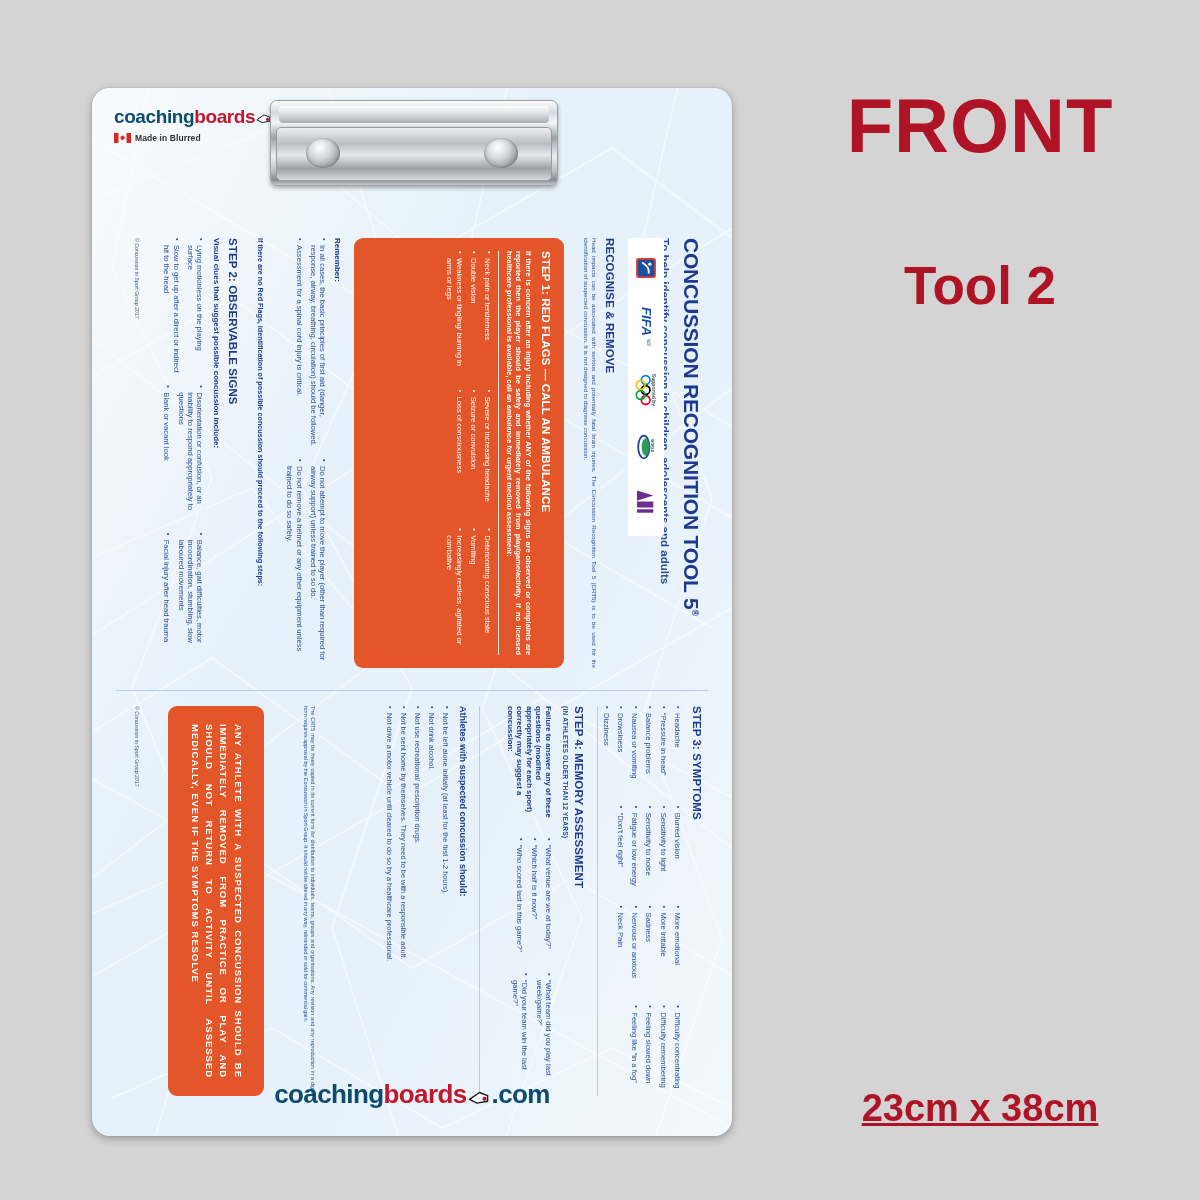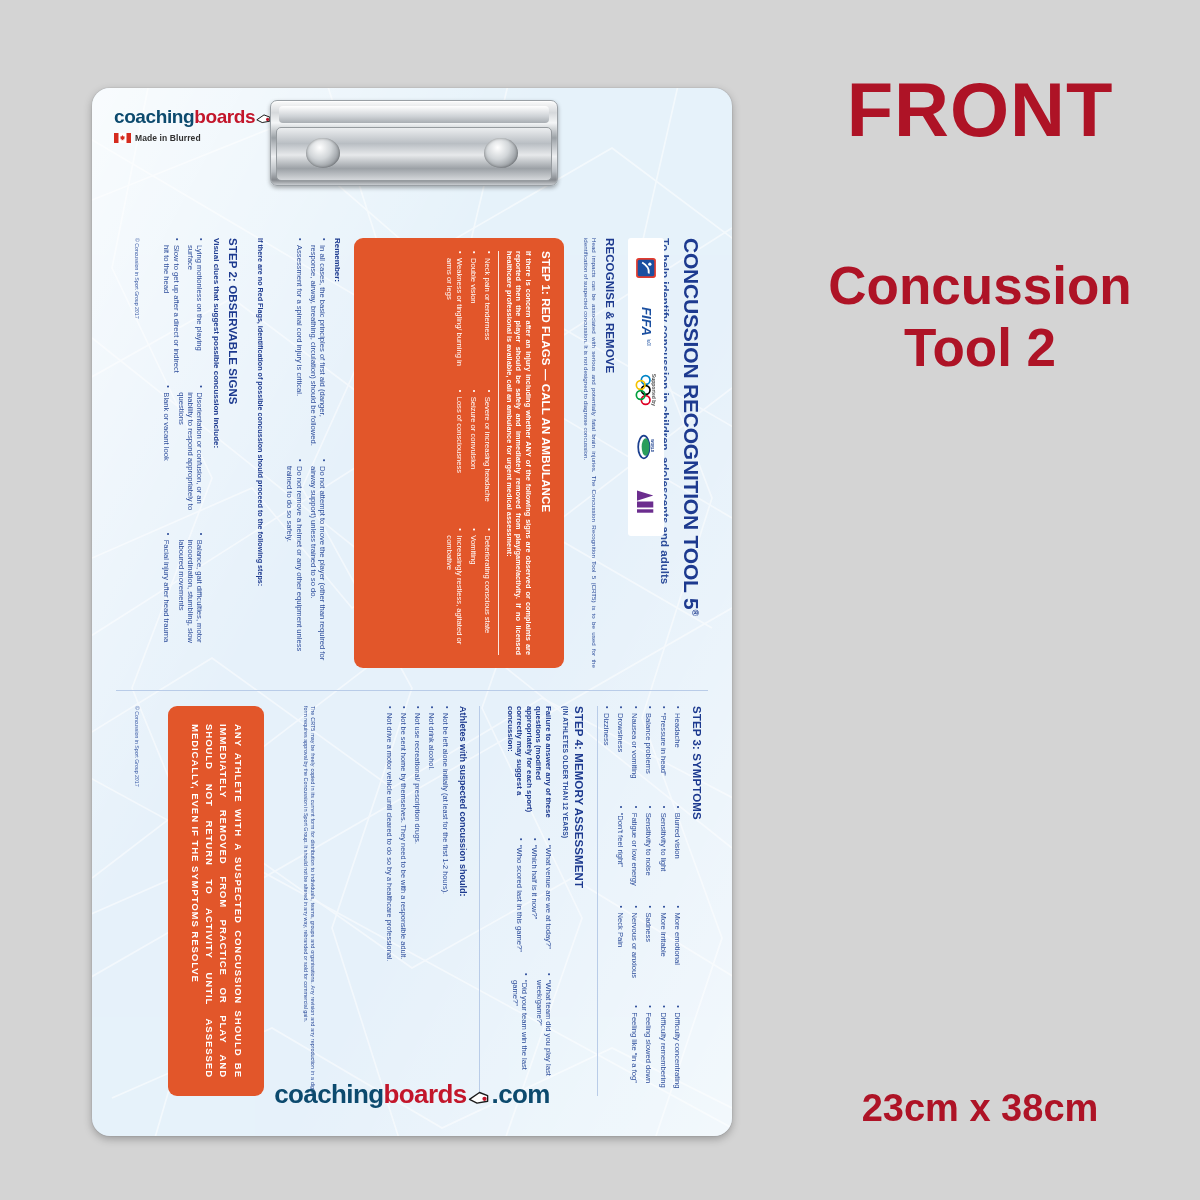--- a/index.html
+++ b/index.html
@@ -12,35 +12,35 @@
   }
 
   
   #right-panel {
     position: absolute;
     left: 760px; top: 0; width: 440px; height: 1200px;
     color: #AE1326;
     text-align: center;
   }
   #front-label {
-    position: absolute; top: 72px; left: 0; width: 440px;
+    position: absolute; top: 88px; left: 0; width: 440px;
     font-size: 76px; font-weight: bold; letter-spacing: 1px;
     line-height: 1;
   }
   #product-title {
     position: absolute; top: 255px; left: 0; width: 440px;
     font-size: 53px; font-weight: bold; line-height: 1.17;
   }
   #size-inches {
     position: absolute; top: 1008px; left: 0; width: 440px;
     font-size: 38px; font-weight: bold;
   }
   #size-cm {
     position: absolute; top: 1087px; left: 0; width: 440px;
-    font-size: 38px; font-weight: bold;
+    font-size: 38px; font-weight: bold; text-decoration: underline;
   }
 
   
   #clipboard {
     position: absolute;
     left: 92px; top: 88px; width: 640px; height: 1048px;
     background: #e9f3fb;
     border-radius: 18px;
     box-shadow: 0 3px 8px rgba(0,0,0,0.28), 0 0 1px rgba(0,0,0,.4);
     overflow: hidden;
@@ -161,21 +161,20 @@
 
   .rule-v { position:absolute; width:1px; background:#b9cce8; }
   .rule-h { position:absolute; height:1px; background:#b9cce8; }
 </style>
 </head>
 <body>
 
 <div id="right-panel">
   <div id="front-label">FRONT</div>
   <div id="product-title">
-    <div>Concussion</div>
     <div>Tool 2</div>
   </div>
   <div id="size-cm">23cm x 38cm</div>
 </div>
 
 <div id="clipboard">
 
   <svg id="board-texture" viewBox="0 0 640 1048" preserveAspectRatio="none">
     <rect width="640" height="1048" fill="#e4f0fa"></rect>
     <g stroke="#ffffff" stroke-width="1.6" fill="none" opacity="0.9">

